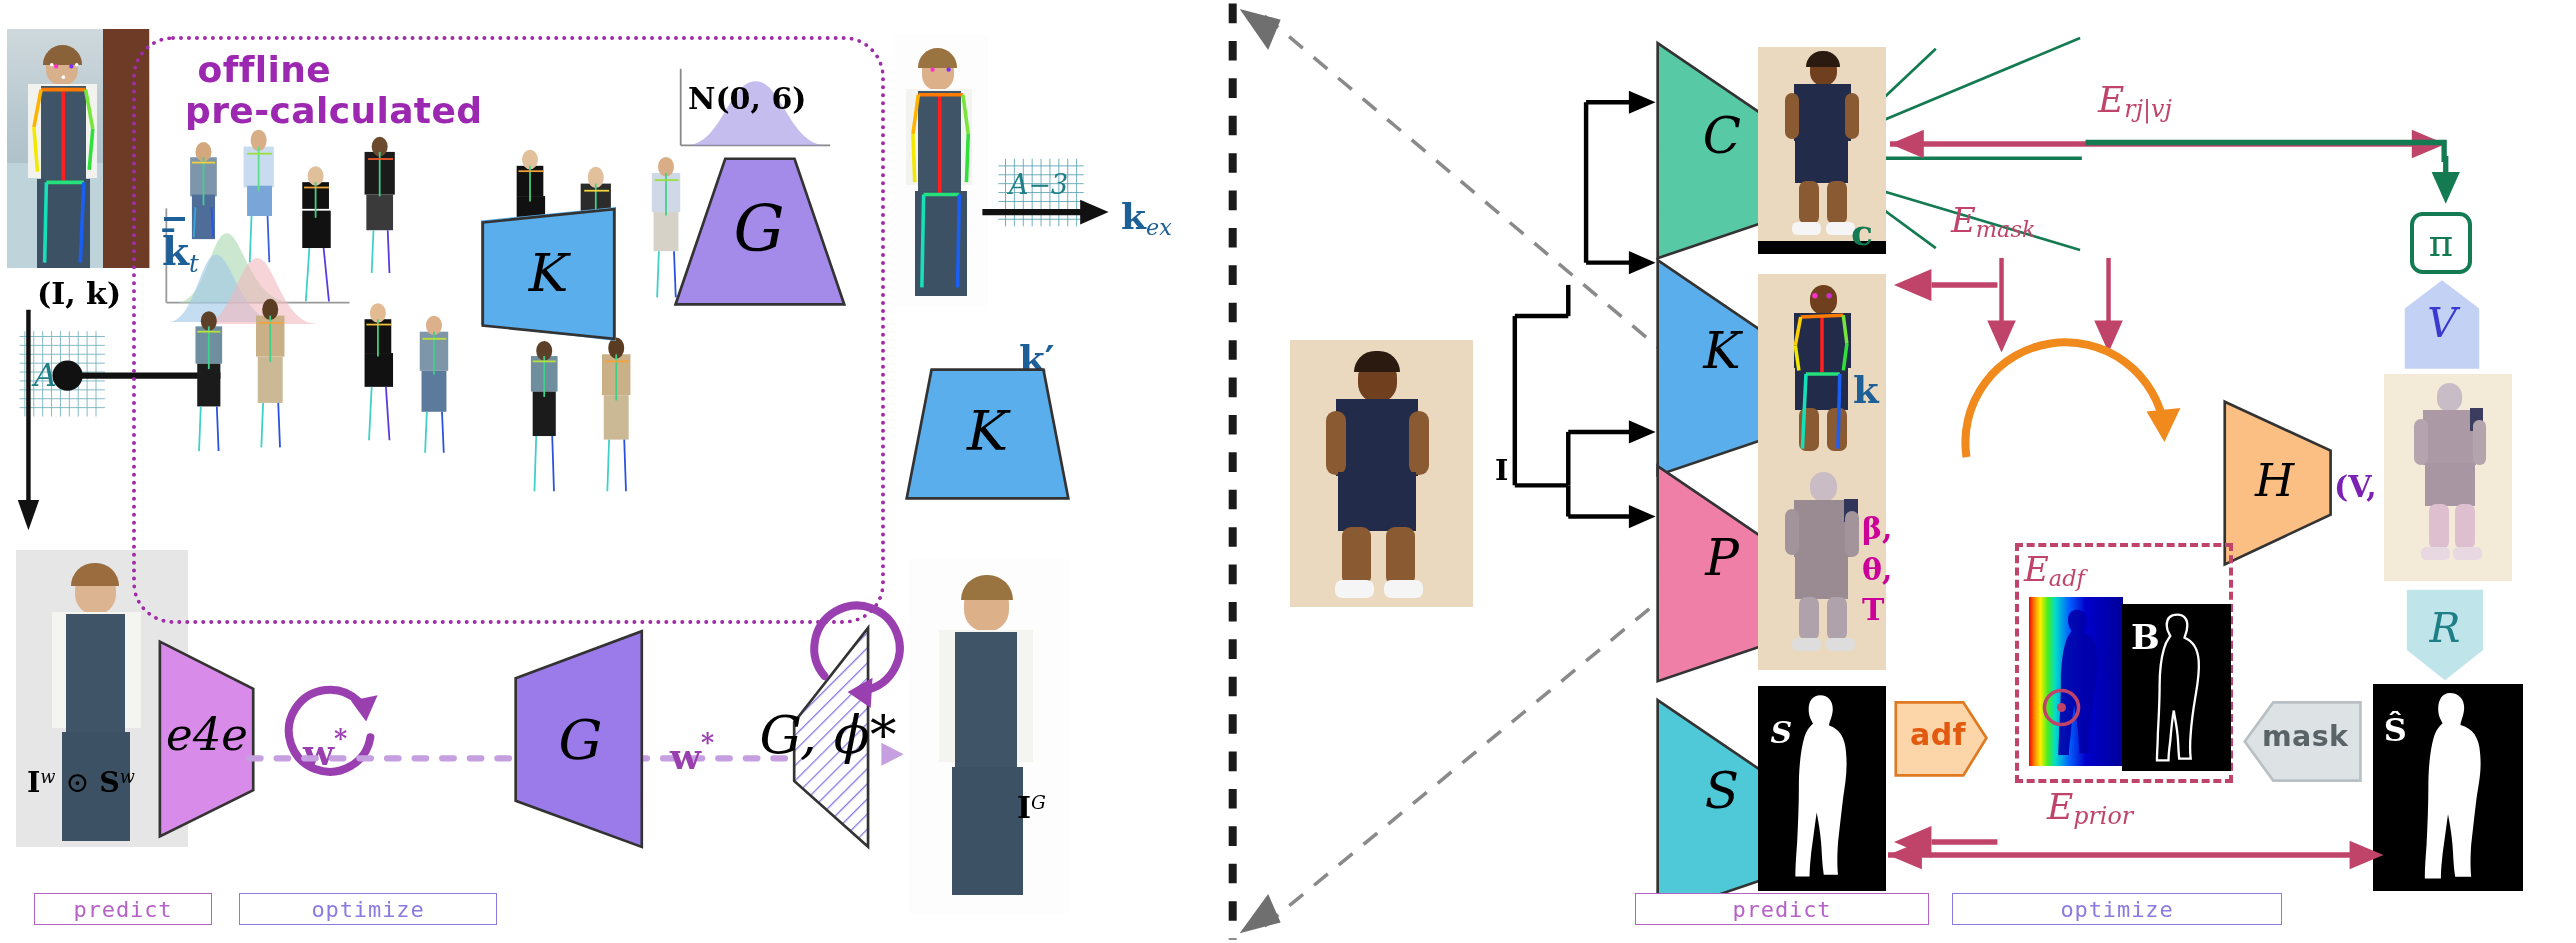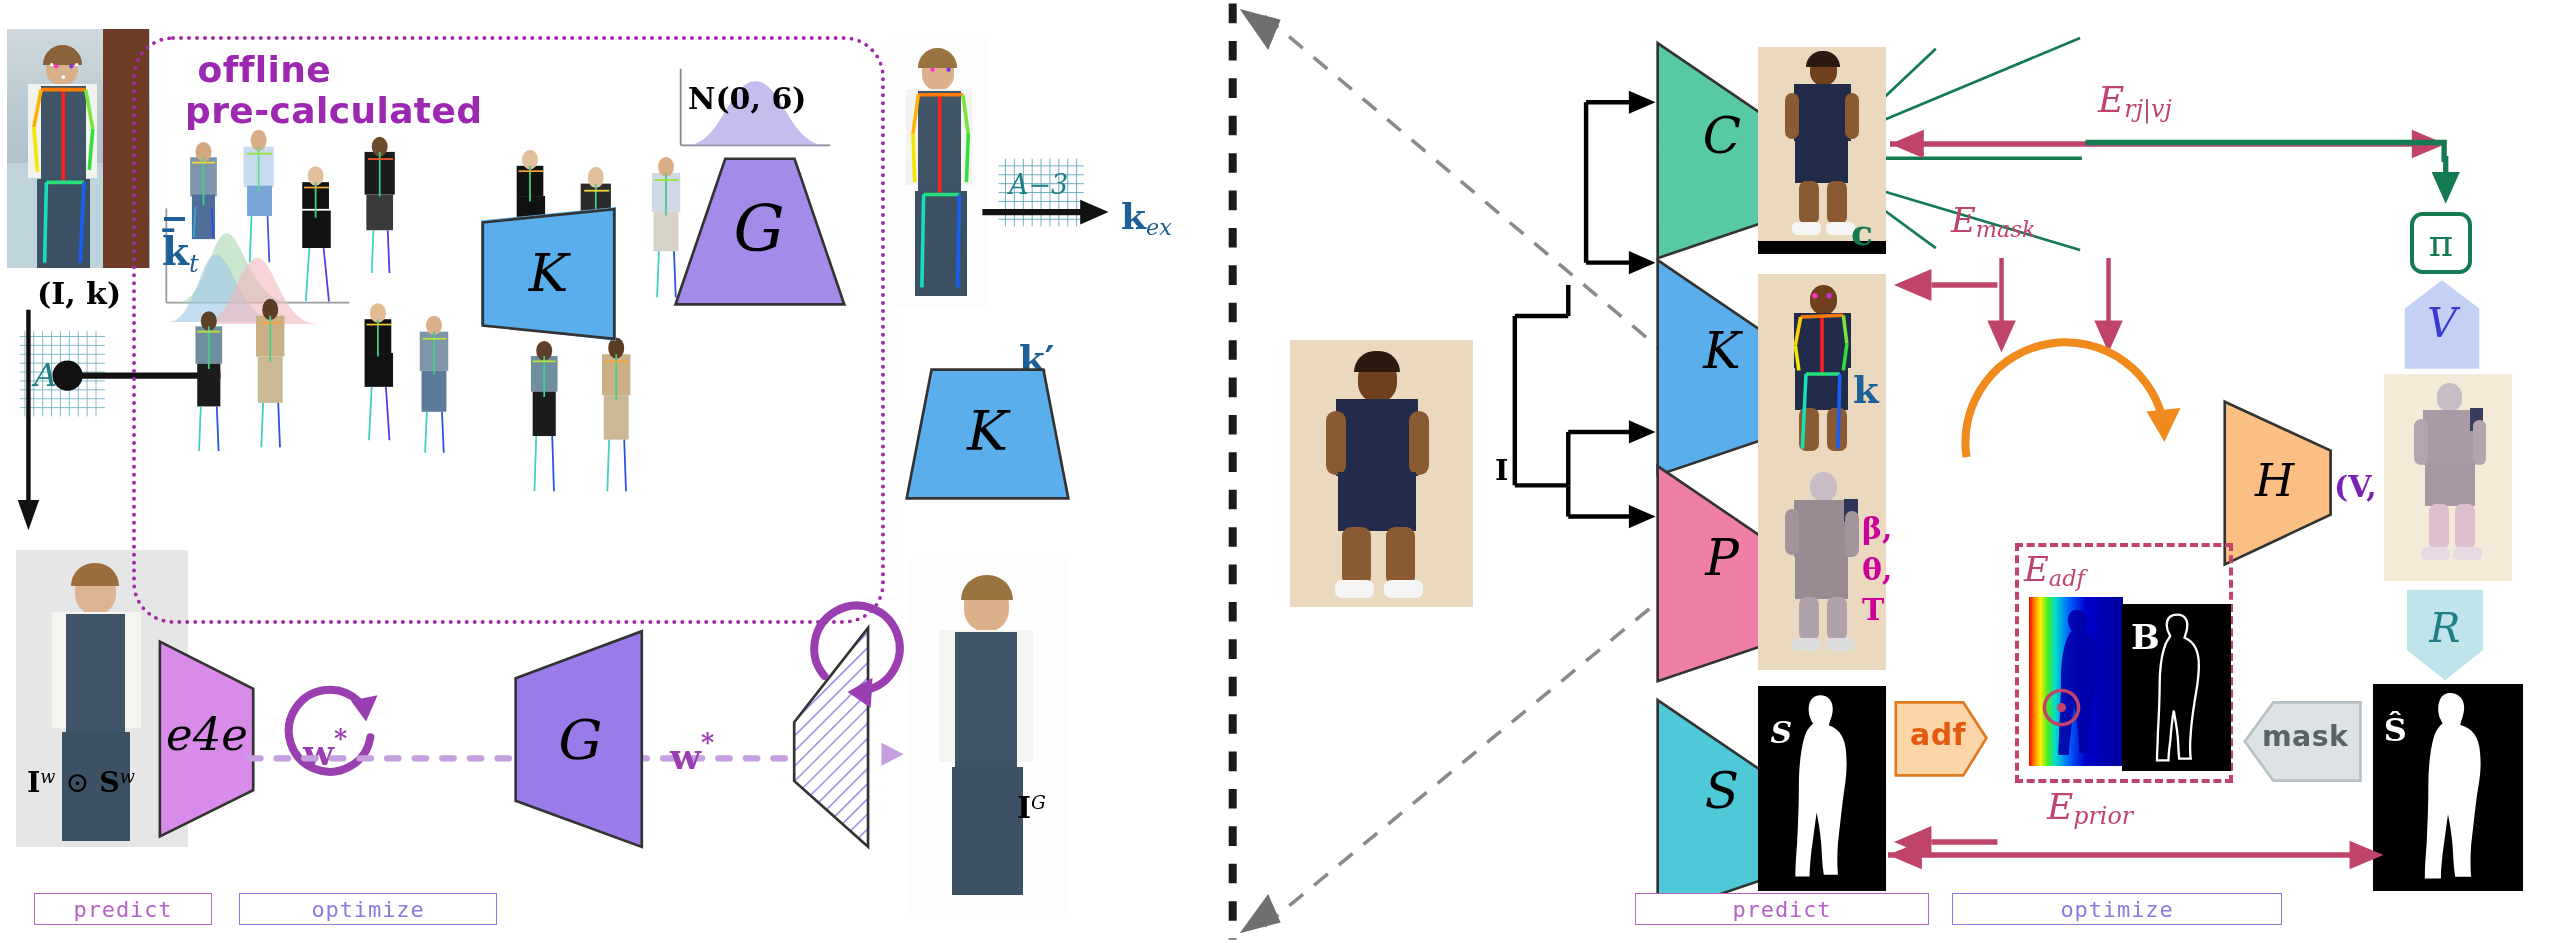--- a/index.html
+++ b/index.html
@@ -436,20 +436,21 @@
     <defs>
       <pattern id="hatch" width="12" height="12" patternUnits="userSpaceOnUse" patternTransform="rotate(45)">
         <line x1="0" y1="0" x2="0" y2="12" stroke="#8b7be0" stroke-width="3"></line>
       </pattern>
     </defs>
     <polygon points="62,110 145,4 145,250 62,176" fill="url(#hatch)" stroke="#333" stroke-width="3"></polygon>
     <path d="M142,74 A48,48 0 1 0 96,58" fill="none" stroke="#9a3fb0" stroke-width="9" stroke-linecap="round"></path>
     <polygon points="150,60 122,76 148,94" fill="#9a3fb0"></polygon>
     <polygon points="185,146 160,133 160,159" fill="#c59fe0"></polygon>
   </svg>
+  <div class="trap-label" style="left:739px; top:704px; width:178px; font-size:53px;">G, ϕ*</div>
 
   <div class="photo white abs" style="left:909px; top:559px; width:160px; height:355px;">
     <div class="figbody" style="left:55px;top:23px;width:45px;height:50px;border-radius:22px;background:#dcb18a;"></div>
     <div class="figbody" style="left:52px;top:16px;width:52px;height:25px;border-radius:26px 26px 0 0;background:#9a7440;"></div>
     <div class="figbody" style="left:30px;top:71px;width:94px;height:132px;background:#f4f4f1;"></div>
     <div class="figbody" style="left:46px;top:73px;width:62px;height:137px;background:#3f5467;"></div>
     <div class="figbody" style="left:43px;top:208px;width:71px;height:128px;background:#3c5264;"></div>
   </div>
   <div class="mathlab" style="left:1017px; top:793px; font-size:30px;">
     <span>I</span><span class="sup">G</span>

